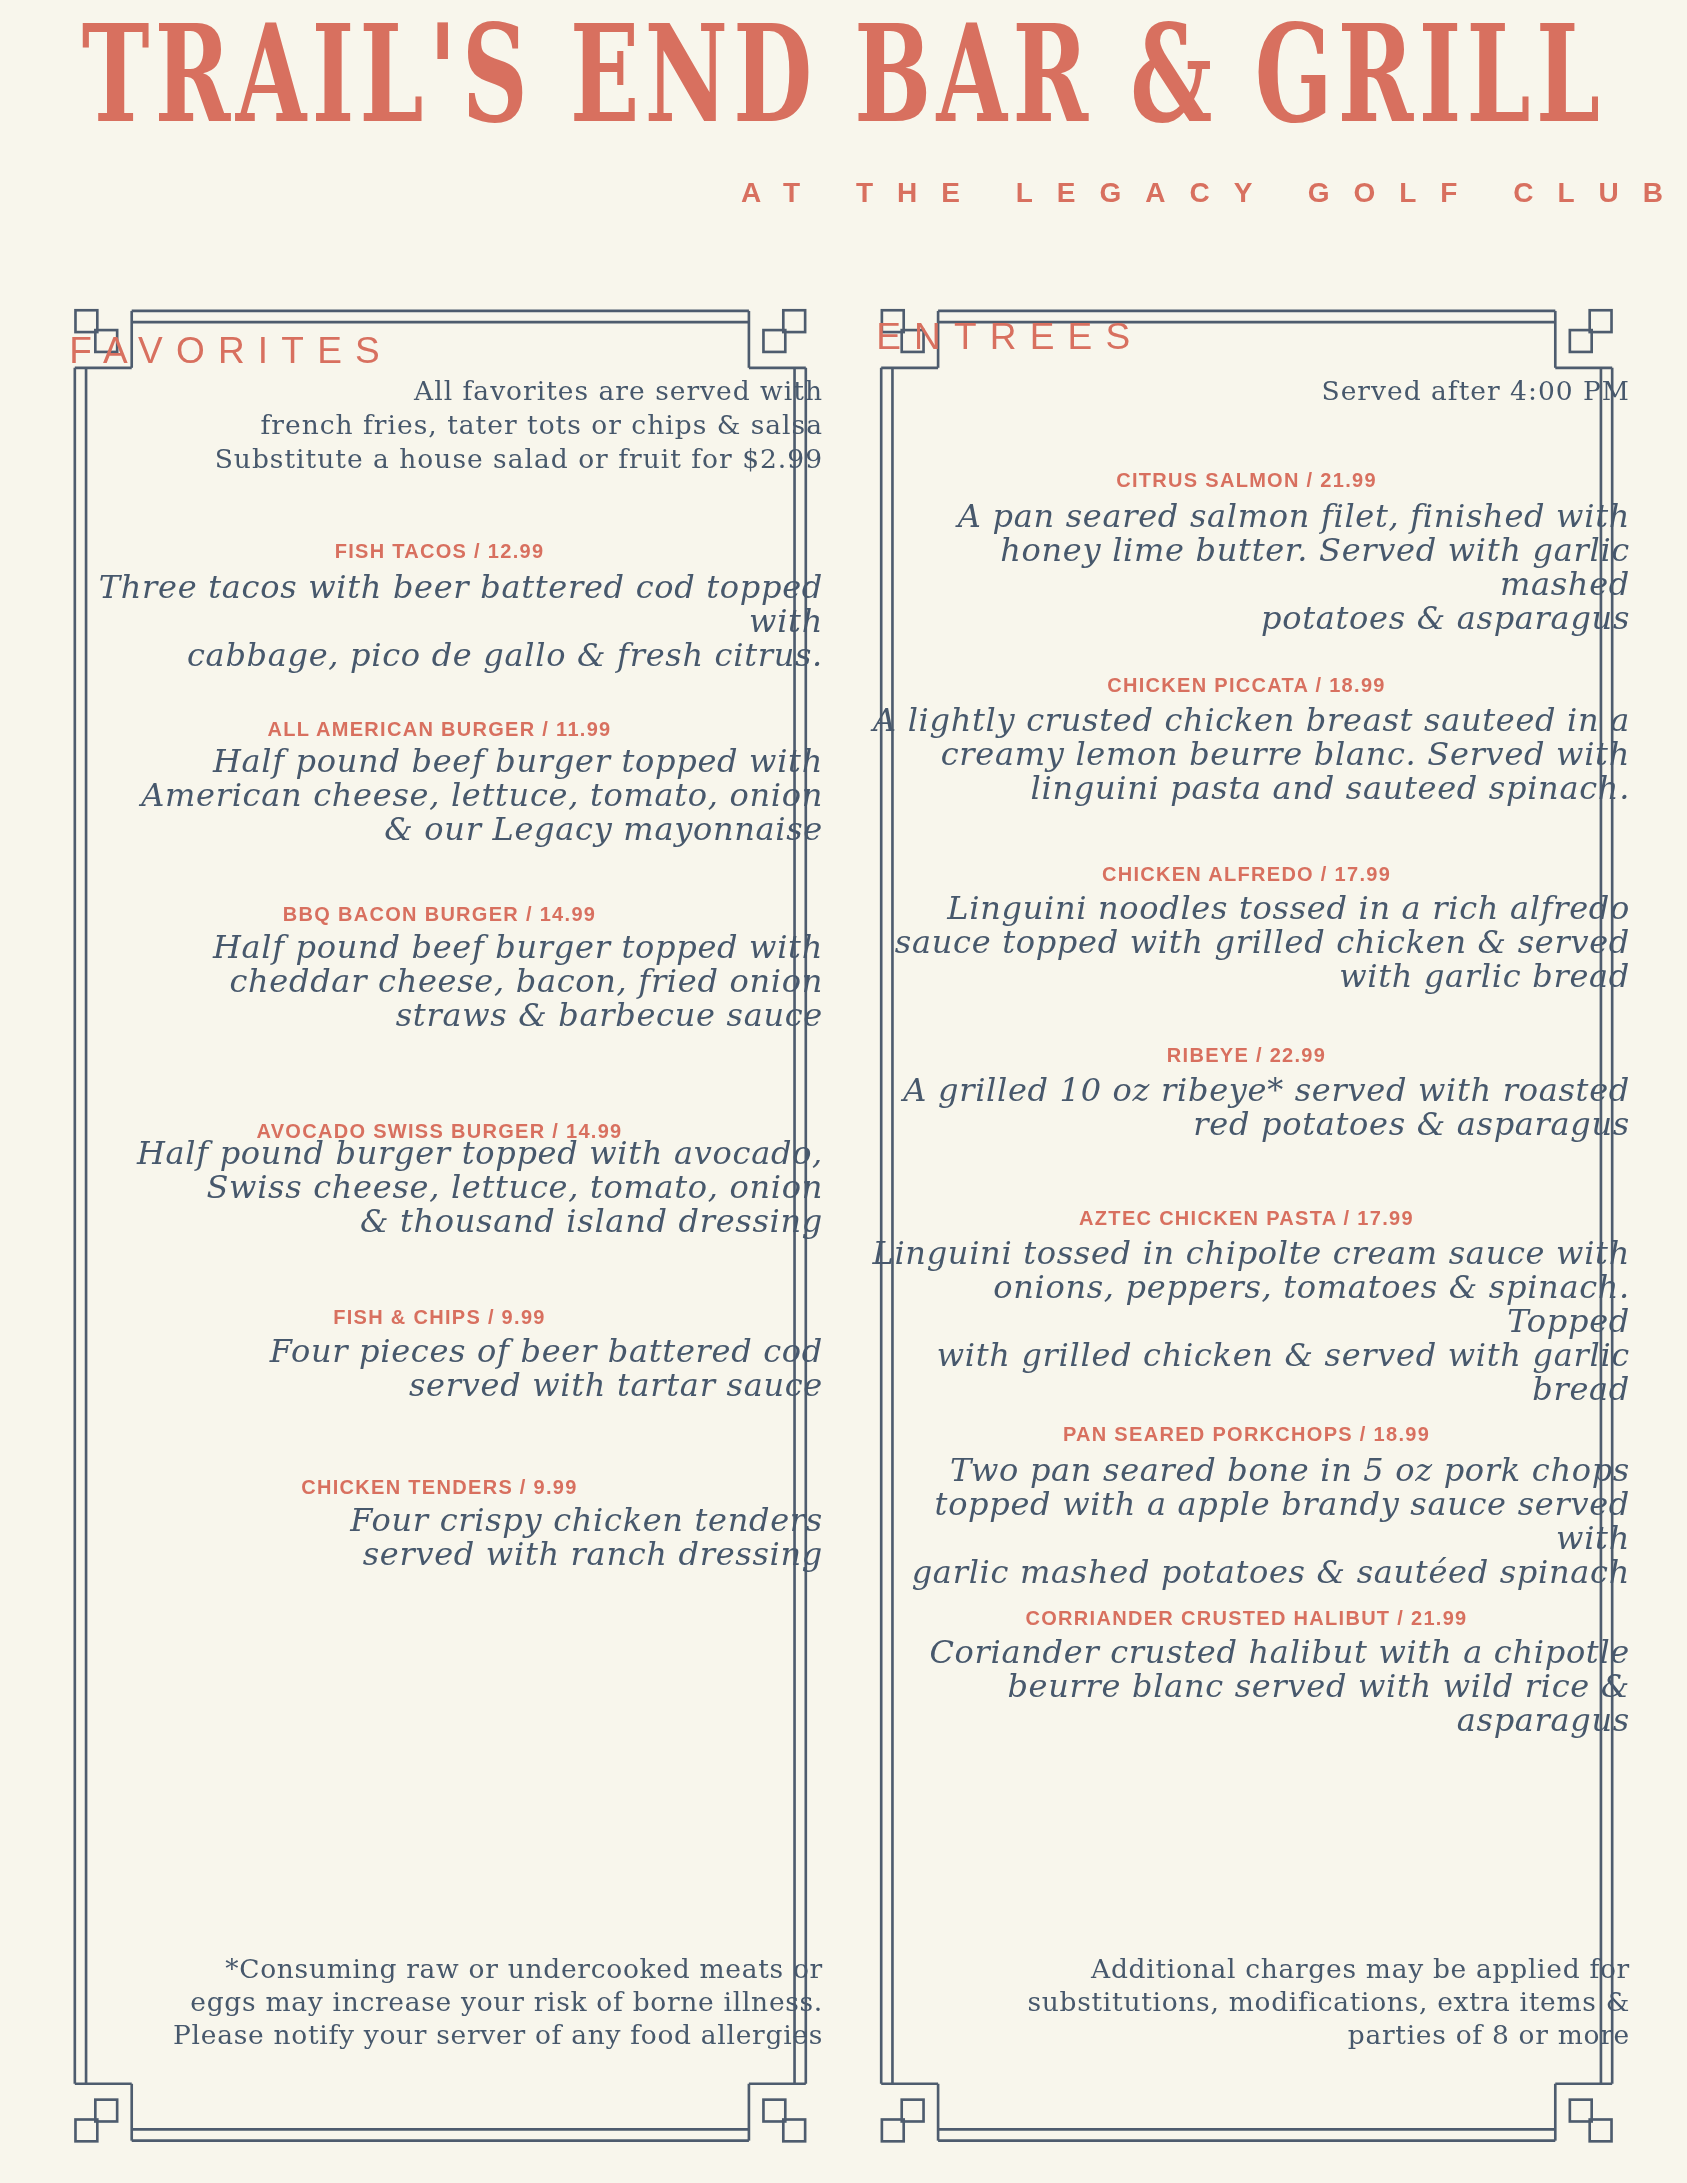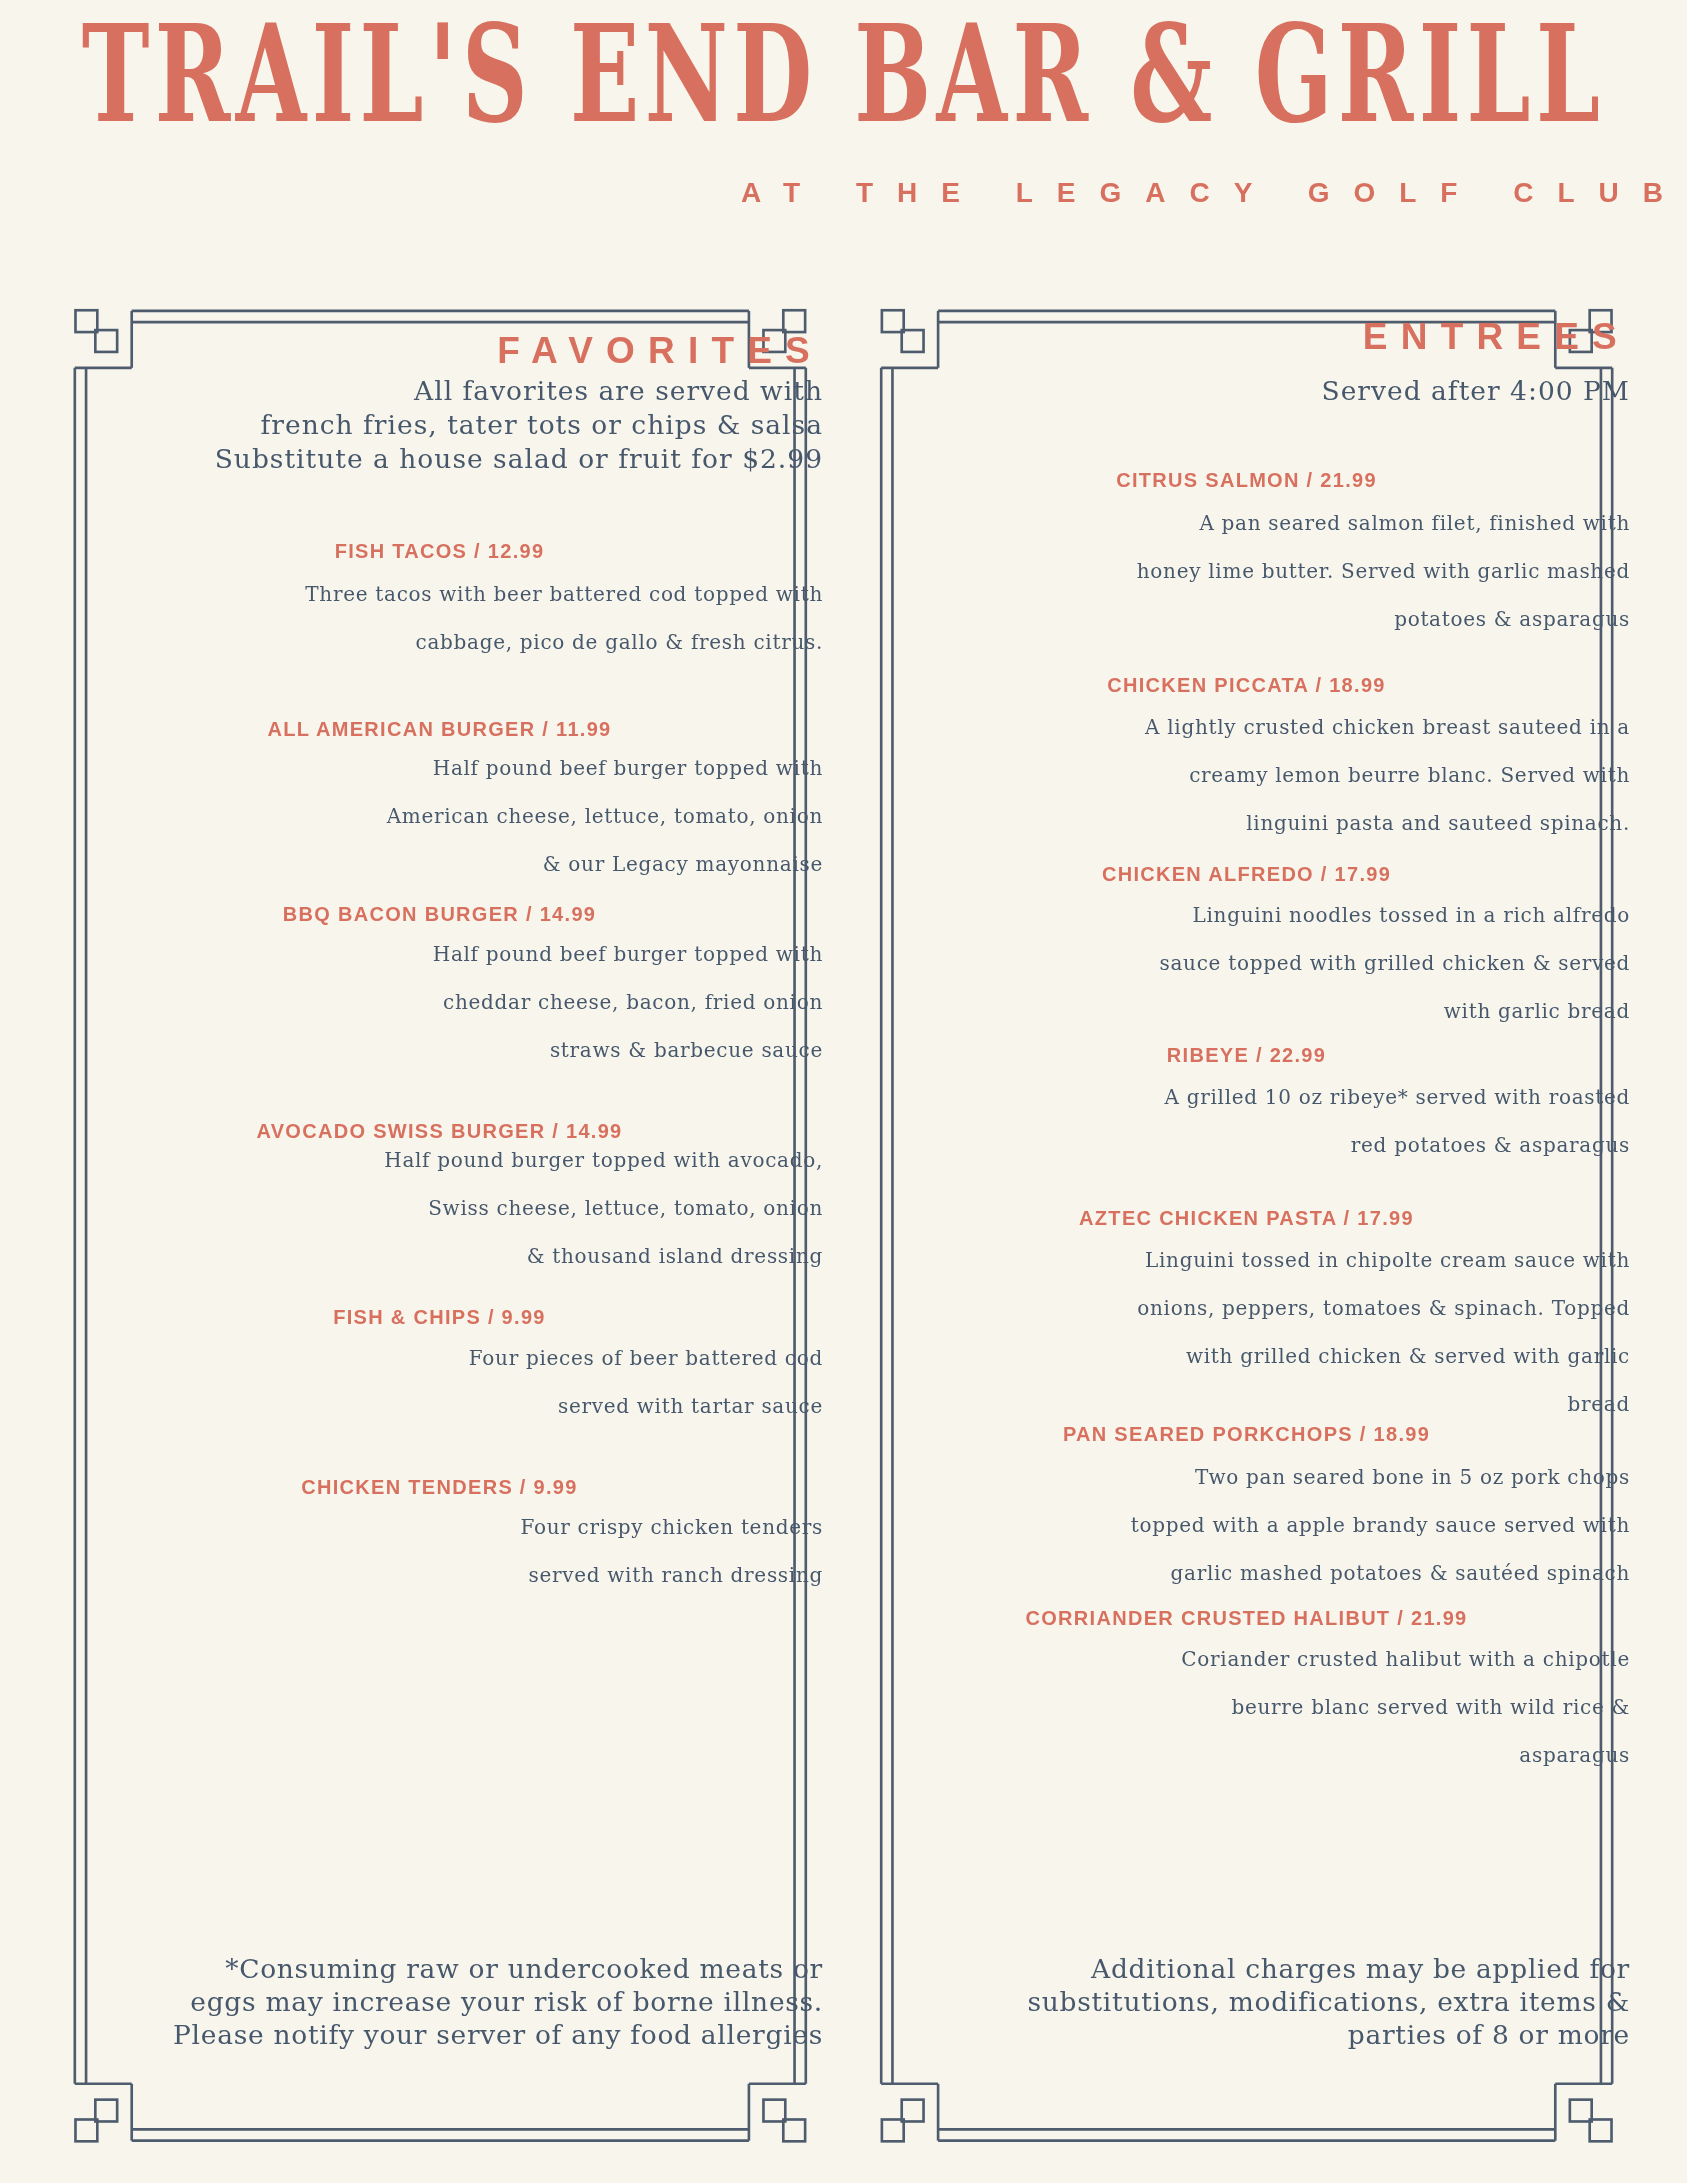--- a/index.html
+++ b/index.html
@@ -22,38 +22,38 @@
     position:absolute;top:176px;left:0;width:1687px;
     text-align:right;white-space:nowrap;
     font-family:"Liberation Sans", sans-serif;font-weight:700;
     font-size:28px;line-height:33px;letter-spacing:24px;text-indent:24px;
     color:#d8705f;
   }
   .frame-svg{position:absolute;left:0;top:0;width:1687px;height:2183px;pointer-events:none;}
   .col-left{left:56px;width:767px;}
   .col-right{left:863px;width:767px;}
   .panel-heading{
-    position:absolute;text-align:right;
-    font-family:"Liberation Sans", sans-serif;font-weight:700;
+    position:absolute;text-align:left;
+    font-family:"Liberation Sans", sans-serif;font-weight:400;
     font-size:37px;line-height:40px;letter-spacing:13.2px;text-indent:13.2px;
     color:#d8705f;white-space:nowrap;
   }
   .item-title{
     position:absolute;text-align:center;
     font-family:"Liberation Sans", sans-serif;font-weight:700;
     font-size:20px;line-height:41px;letter-spacing:1.3px;
     color:#d8705f;white-space:nowrap;
   }
   .intro,.desc,.footnote{
     position:absolute;text-align:right;
     font-family:"DejaVu Serif", serif;
     color:#47586c;white-space:pre-line;
   }
   .intro{font-size:26.5px;line-height:34px;letter-spacing:1px;}
-  .desc{font-size:20px;line-height:48px;letter-spacing:0.7px;}
+  .desc{font-size:32px;line-height:34px;letter-spacing:0.7px;font-style:italic;}
   .footnote{font-size:26.5px;line-height:33px;letter-spacing:0.7px;}
 </style>
 </head>
 <body>
 
 <svg id="frame-left" class="frame-svg" viewBox="0 0 2550 3300">
     <line x1="199" y1="470" x2="1132" y2="470" stroke="#4e5c6e" stroke-width="4" fill="none"></line>
     <line x1="199" y1="487" x2="1132" y2="487" stroke="#4e5c6e" stroke-width="4" fill="none"></line>
     <line x1="199" y1="3236" x2="1132" y2="3236" stroke="#4e5c6e" stroke-width="4" fill="none"></line>
     <line x1="199" y1="3219" x2="1132" y2="3219" stroke="#4e5c6e" stroke-width="4" fill="none"></line>

